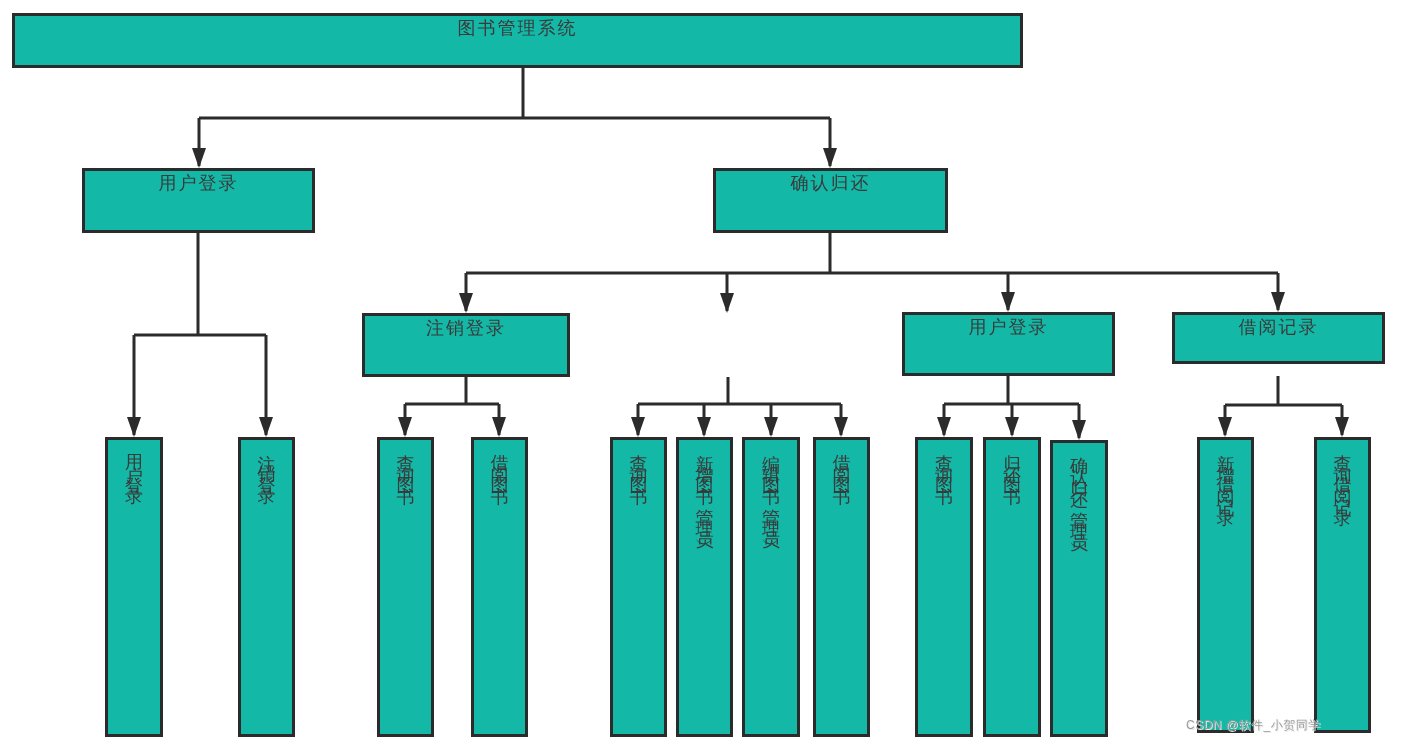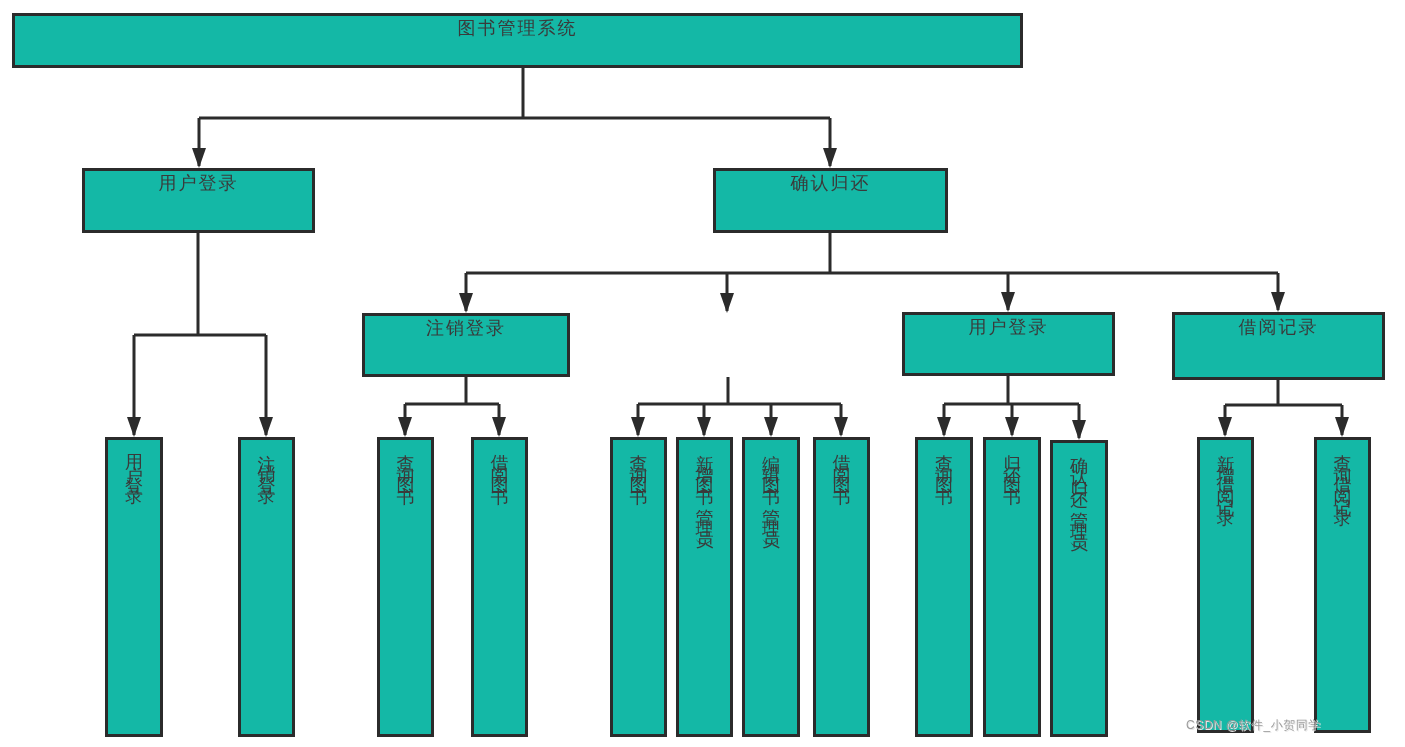--- a/index.html
+++ b/index.html
@@ -99,21 +99,21 @@
   <div class="node h" style="left:713px;top:168px;width:235px;height:65px">
     <span>确认归还</span>
   </div>
 
   <div class="node h" style="left:362px;top:313px;width:208px;height:64px">
     <span>注销登录</span>
   </div>
   <div class="node h" style="left:902px;top:312px;width:213px;height:64px">
     <span>用户登录</span>
   </div>
-  <div class="node h" style="left:1172px;top:312px;width:213px;height:68px">
+  <div class="node h" style="left:1172px;top:312px;width:213px;height:52px">
     <span>借阅记录</span>
   </div>
 
   <div class="node v" style="left:105px;top:437px;width:58px;height:300px">
     <span>用户登录</span>
   </div>
   <div class="node v" style="left:238px;top:437px;width:57px;height:300px">
     <span>注销登录</span>
   </div>
 

